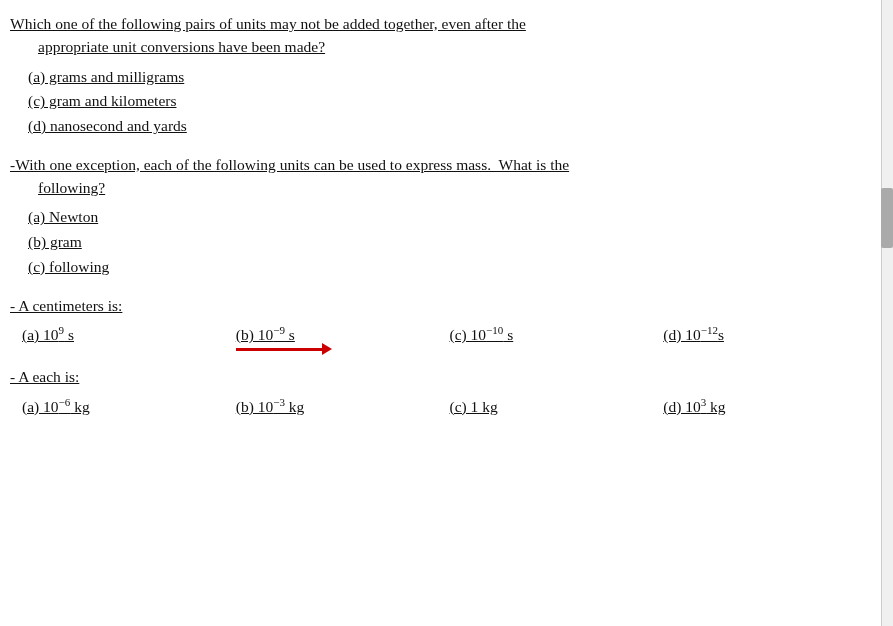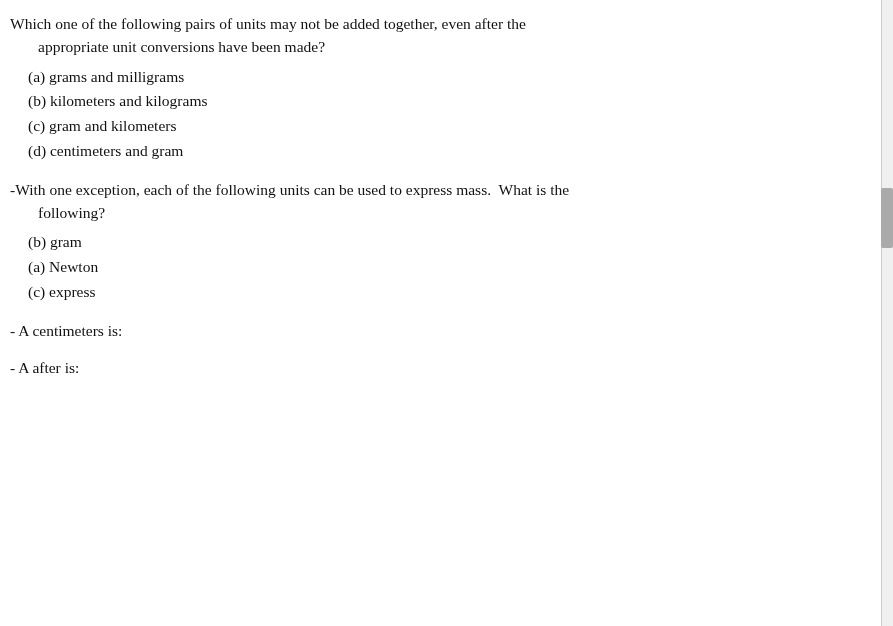--- a/index.html
+++ b/index.html
@@ -17,20 +17,21 @@
       min-height: 626px;
       overflow-x: hidden;
     }
 
     .page {
       width: 893px;
       min-height: 626px;
       background: #ffffff;
       padding: 12px 16px 12px 10px;
       position: relative;
+      text-decoration: underline;
     }
 
     .question-block {
       margin-bottom: 14px;
       position: relative;
     }
 
     .question-text {
       font-size: 15.5px;
       line-height: 1.5;
@@ -132,47 +133,75 @@
 
 <div class="page">
 
   <div class="question-block">
     <div class="question-text">
       Which one of the following pairs of units may not be added together, even after the
       <span class="indent">appropriate unit conversions have been made?</span>
     </div>
     <div class="options">
       <div class="option-line">(a) grams and milligrams</div>
-      <div class="option-line">(b) kilometers and kilograms</div>
       <div class="option-line">(c) gram and kilometers</div>
-      <div class="option-line">(d) centimeters and gram</div>
+      <div class="option-line">(d) nanosecond and yards</div>
     </div>
   </div>
 
   <div class="question-block">
     <div class="question-text">
       -With one exception, each of the following units can be used to express mass.&nbsp; What is the
       <span class="indent">following?</span>
     </div>
     <div class="options">
+      <div class="option-line">(a) Newton</div>
       <div class="option-line">(b) gram</div>
-      <div class="option-line">(a) Newton</div>
-      <div class="option-line">(c) express</div>
+      <div class="option-line">(c) following</div>
     </div>
   </div>
 
   <div class="question-block">
     <div class="question-text">
       - A centimeters is:
     </div>
-  </div>
-
-  <div class="question-block">
-    <div class="question-text">
-      - A after is:
+    <div class="nanosecond-options">
+      <div class="nano-opt">
+        (a) 10<sup>9</sup> s
+      </div>
+      <div class="nano-opt">
+        (b) 10<sup>−9</sup> s
+        <span class="underline-red"></span>
+      </div>
+      <div class="nano-opt">
+        (c) 10<sup>−10</sup> s
+      </div>
+      <div class="nano-opt">
+        (d) 10<sup>−12</sup>s
+      </div>
+    </div>
+  </div>
+
+  <div class="question-block">
+    <div class="question-text">
+      - A each is:
+    </div>
+    <div class="gram-options">
+      <div class="gram-opt">
+        (a) 10<sup>−6</sup> kg
+      </div>
+      <div class="gram-opt">
+        (b) 10<sup>−3</sup> kg
+      </div>
+      <div class="gram-opt">
+        (c) 1 kg
+      </div>
+      <div class="gram-opt">
+        (d) 10<sup>3</sup> kg
+      </div>
     </div>
   </div>
 
   <div class="scrollbar-area">
     <div class="scrollbar-thumb"></div>
   </div>
 
 </div>
 
 </body></html>

